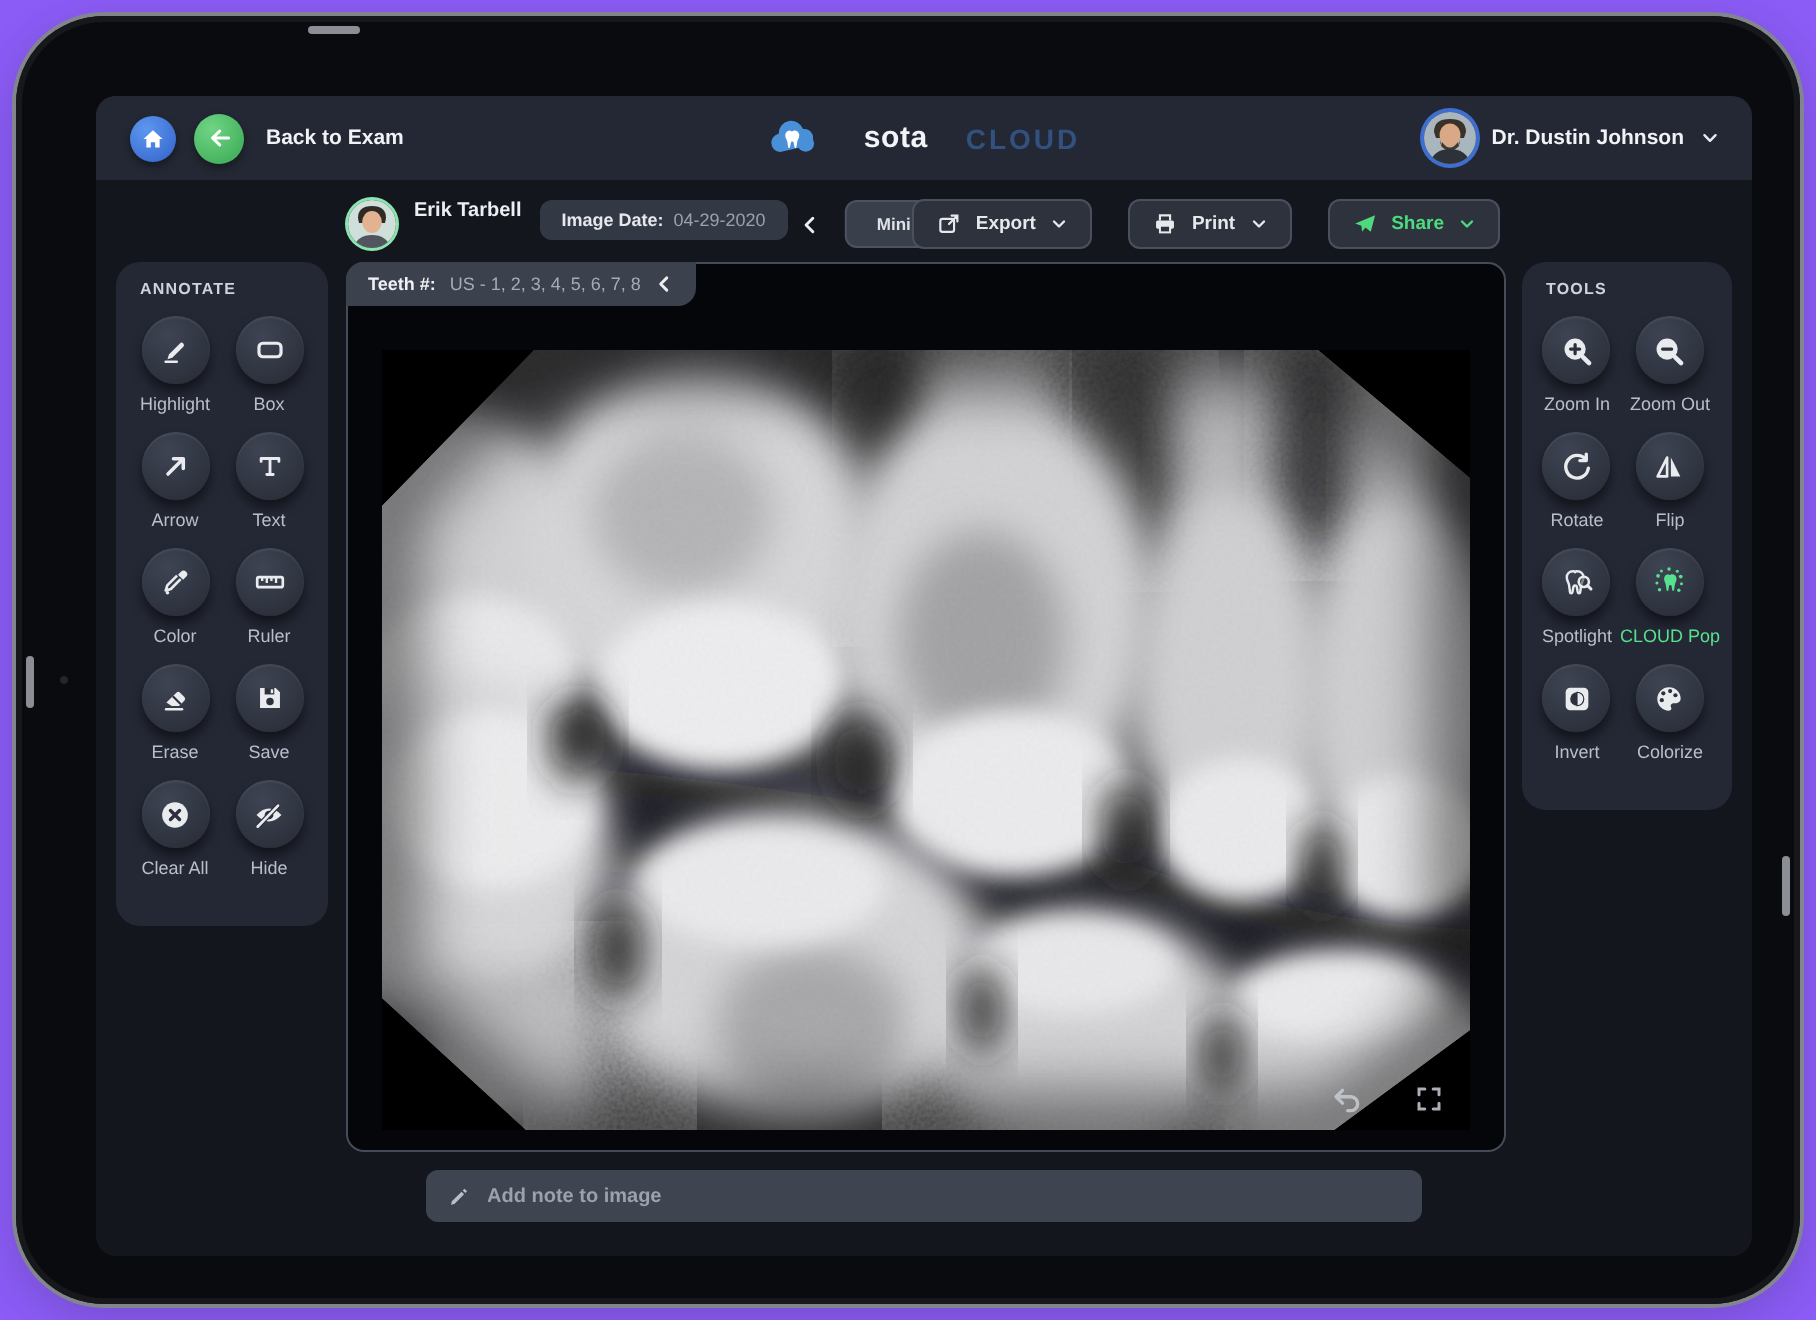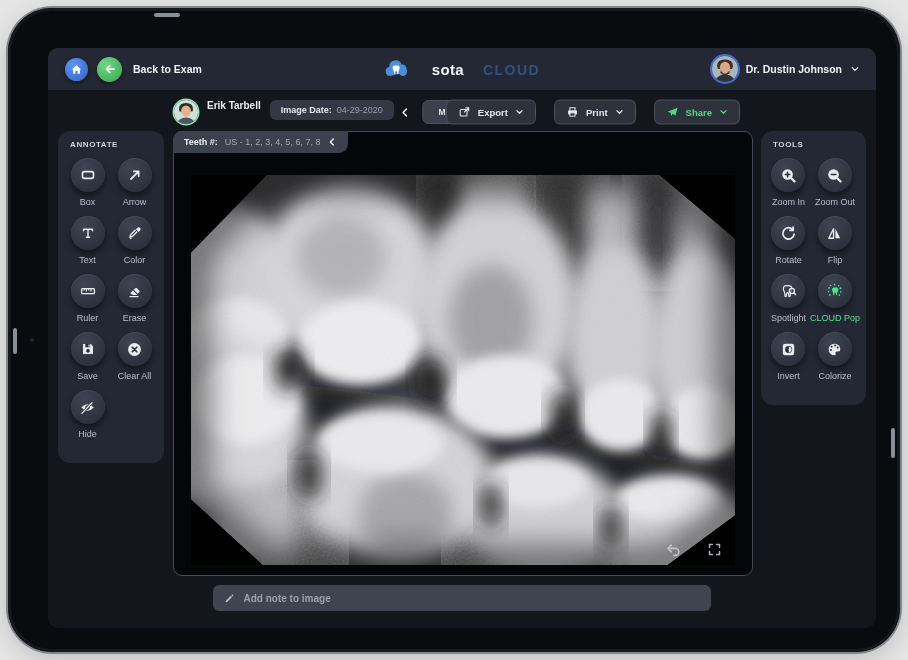--- a/index.html
+++ b/index.html
@@ -1,17 +1,17 @@
 <!DOCTYPE html>
 <html><head>
 <meta charset="utf-8">
 <style>
   * { margin:0; padding:0; box-sizing:border-box; }
   html,body { width:908px; height:660px; background:#ffffff; font-family:"Liberation Sans", sans-serif; }
-  .stage { position:relative; width:908px; height:660px; background:#e5e5e5; overflow:hidden; }
+  .stage { position:relative; width:908px; height:660px; background:#8b5cf6; overflow:hidden; }
 
   
   .tablet { position:absolute; left:8px; top:8px; width:892px; height:644px;
     border-radius:44px; background:#0a0b0e;
     box-shadow:0 0 0 2px #82868c, inset 0 0 0 3px #17181c, 0 6px 24px rgba(0,0,0,.18); }
   .edge-btn { position:absolute; background:#8b8f95; border-radius:3px; }
   .edge-btn.top1 { left:146px; top:5px; width:26px; height:4px; }
   .edge-btn.left1 { left:5px; top:320px; width:4px; height:26px; }
   .edge-btn.right1 { right:5px; top:420px; width:4px; height:30px; }
   .camera-dot { position:absolute; left:22px; top:330px; width:4px; height:4px; border-radius:50%; background:#23262c; }
@@ -41,21 +41,21 @@
   .subbar { position:absolute; left:0; top:48px; width:828px; height:32px; }
   .patient-group { position:absolute; left:126px; top:50%; transform:translateY(-50%); display:flex; align-items:flex-start; gap:9px; }
   .patient-name { font-size:10px; font-weight:bold; color:#eceef2; }
   .date-badge { background:#333845; border-radius:6px; padding:5px 11px; display:flex; gap:5px; align-items:center; }
   .date-label { font-size:9px; font-weight:bold; color:#e6e8ec; }
   .date-value { font-size:9px; color:#9aa0ac; }
   .layout-group { position:absolute; left:50%; top:50%; transform:translate(-50%,-50%); display:flex; align-items:center; gap:12px; }
   .chev { cursor:pointer; display:flex; align-items:center; }
   .pill-btn { background:#3a3f4c; border:1px solid #4c5260; border-radius:6px; padding:6px 15px;
     font-size:8.5px; font-weight:bold; color:#dfe2e8; cursor:pointer; display:flex; align-items:center; gap:7px; }
-  .actions-group { position:absolute; right:136px; top:50%; transform:translateY(-50%); display:flex; align-items:flex-start; gap:18px; }
+  .actions-group { position:absolute; right:126px; top:50%; transform:translateY(-50%); display:flex; align-items:flex-start; gap:18px; }
   .action-btn { background:#2d323d; border:1px solid #4a505d; border-radius:6px; padding:5px 11px;
     font-size:9.5px; font-weight:bold; color:#e6e8ec; cursor:pointer; display:flex; align-items:center; gap:7px; }
   .action-btn.share { color:#4ed97f; }
 
   
   .panel { position:absolute; background:#242835; border-radius:12px; }
   .annotate-panel { left:10px; top:83px; width:106px; height:332px; padding:9px 6px 6px; }
   .tools-panel { right:10px; top:83px; width:105px; height:274px; padding:9px 6px 6px; }
   .panel-title { font-size:8px; font-weight:bold; letter-spacing:.6px; color:#cdd2db; margin-left:6px; margin-bottom:6px; }
   .tool-grid { display:grid; grid-template-columns:1fr 1fr; }
@@ -208,20 +208,29 @@
                 <path d="M4 6.5 L9 11.5 L14 6.5" stroke="#4ed97f" stroke-width="2.4" fill="none" stroke-linecap="round" stroke-linejoin="round"></path>
               </svg>
           </button>
         </div>
       </div>
 
       <div class="panel annotate-panel">
         <div class="panel-title">ANNOTATE</div>
         <div class="tool-grid">
 
+          <div class="tool-cell">
+            <div class="tool-btn">
+              <svg width="16" height="16" viewBox="0 0 18 18">
+                  <path d="M5 11.5 L11.2 5.3 a1.3 1.3 0 0 1 1.9 1.9 L6.9 13.4 l-2.7 .8 z" fill="#e9ebee"></path>
+                  <path d="M3.2 15.6 h6.2" stroke="#e9ebee" stroke-width="1.5" stroke-linecap="round"></path>
+                </svg>
+            </div>
+            <div class="tool-label">Highlight</div>
+          </div>
 
           <div class="tool-cell">
             <div class="tool-btn">
               <svg width="16" height="16" viewBox="0 0 18 18">
                   <rect x="2.8" y="5.2" width="12.4" height="7.6" rx="2.2" stroke="#e9ebee" stroke-width="1.8" fill="none"></rect>
                 </svg>
             </div>
             <div class="tool-label">Box</div>
           </div>
 

